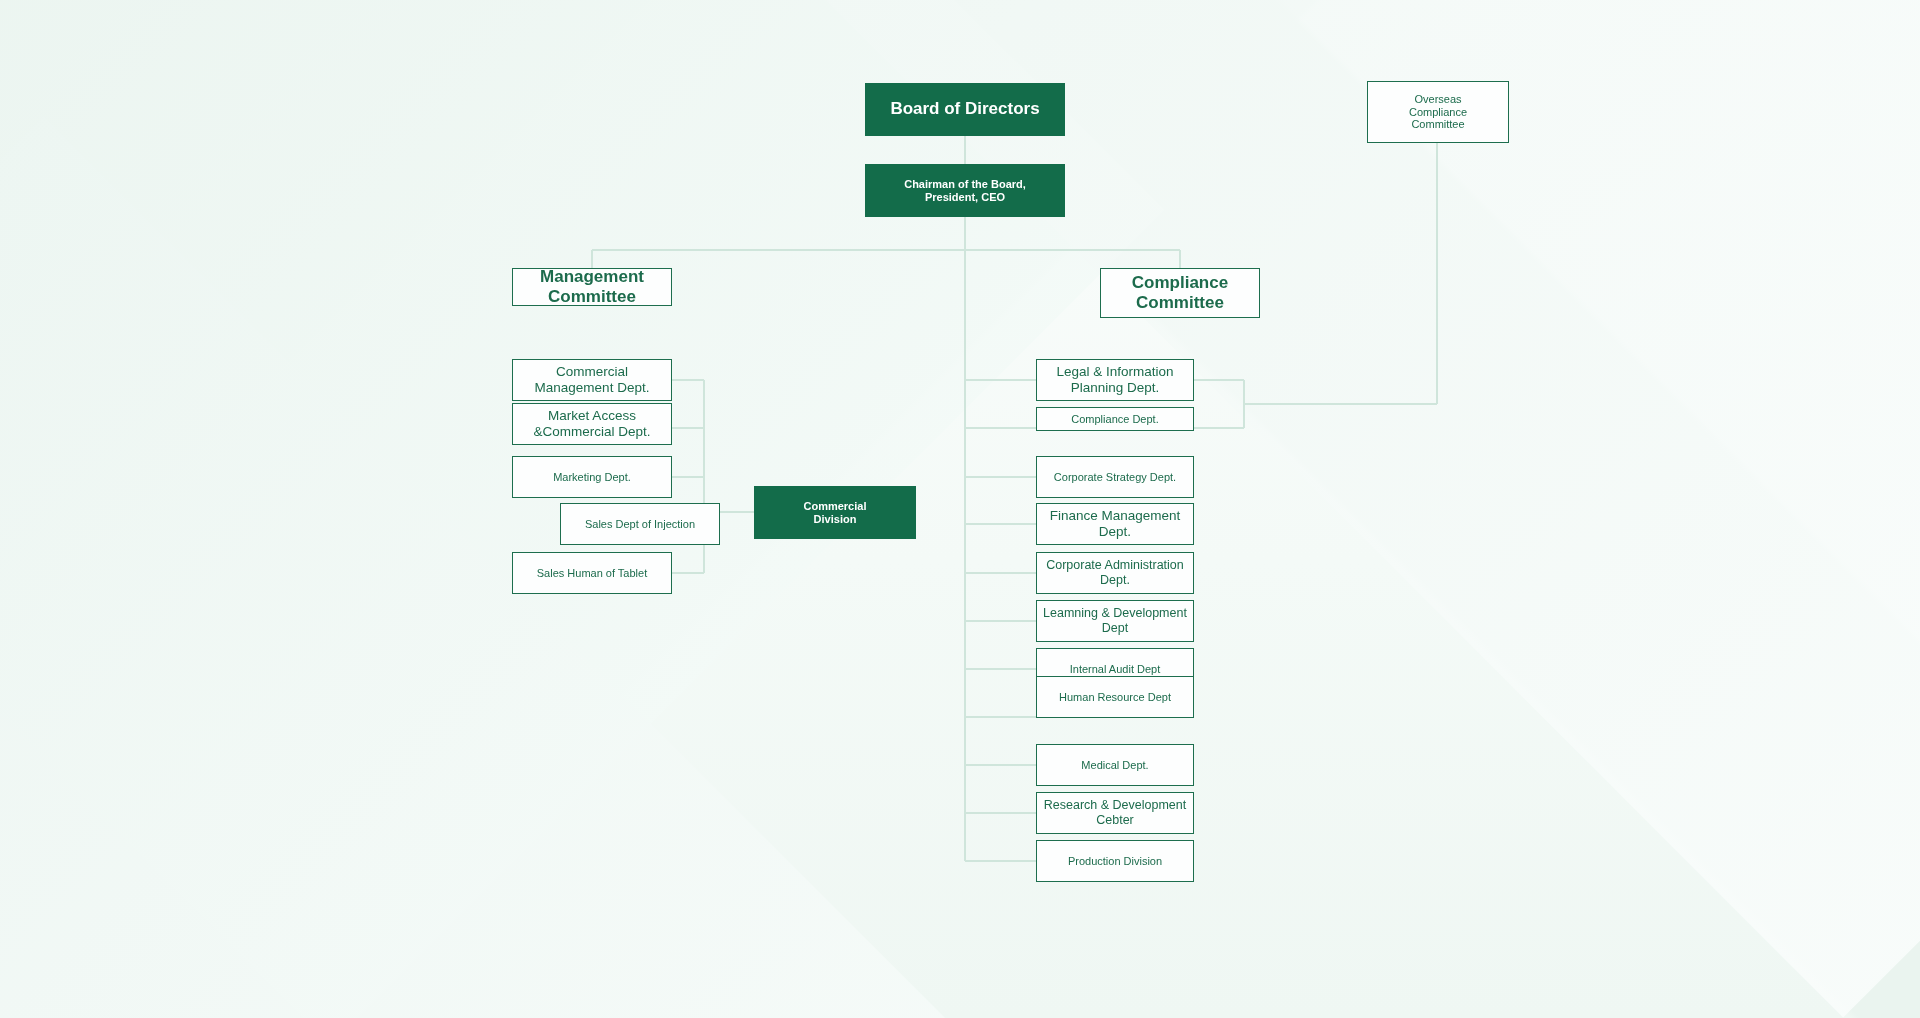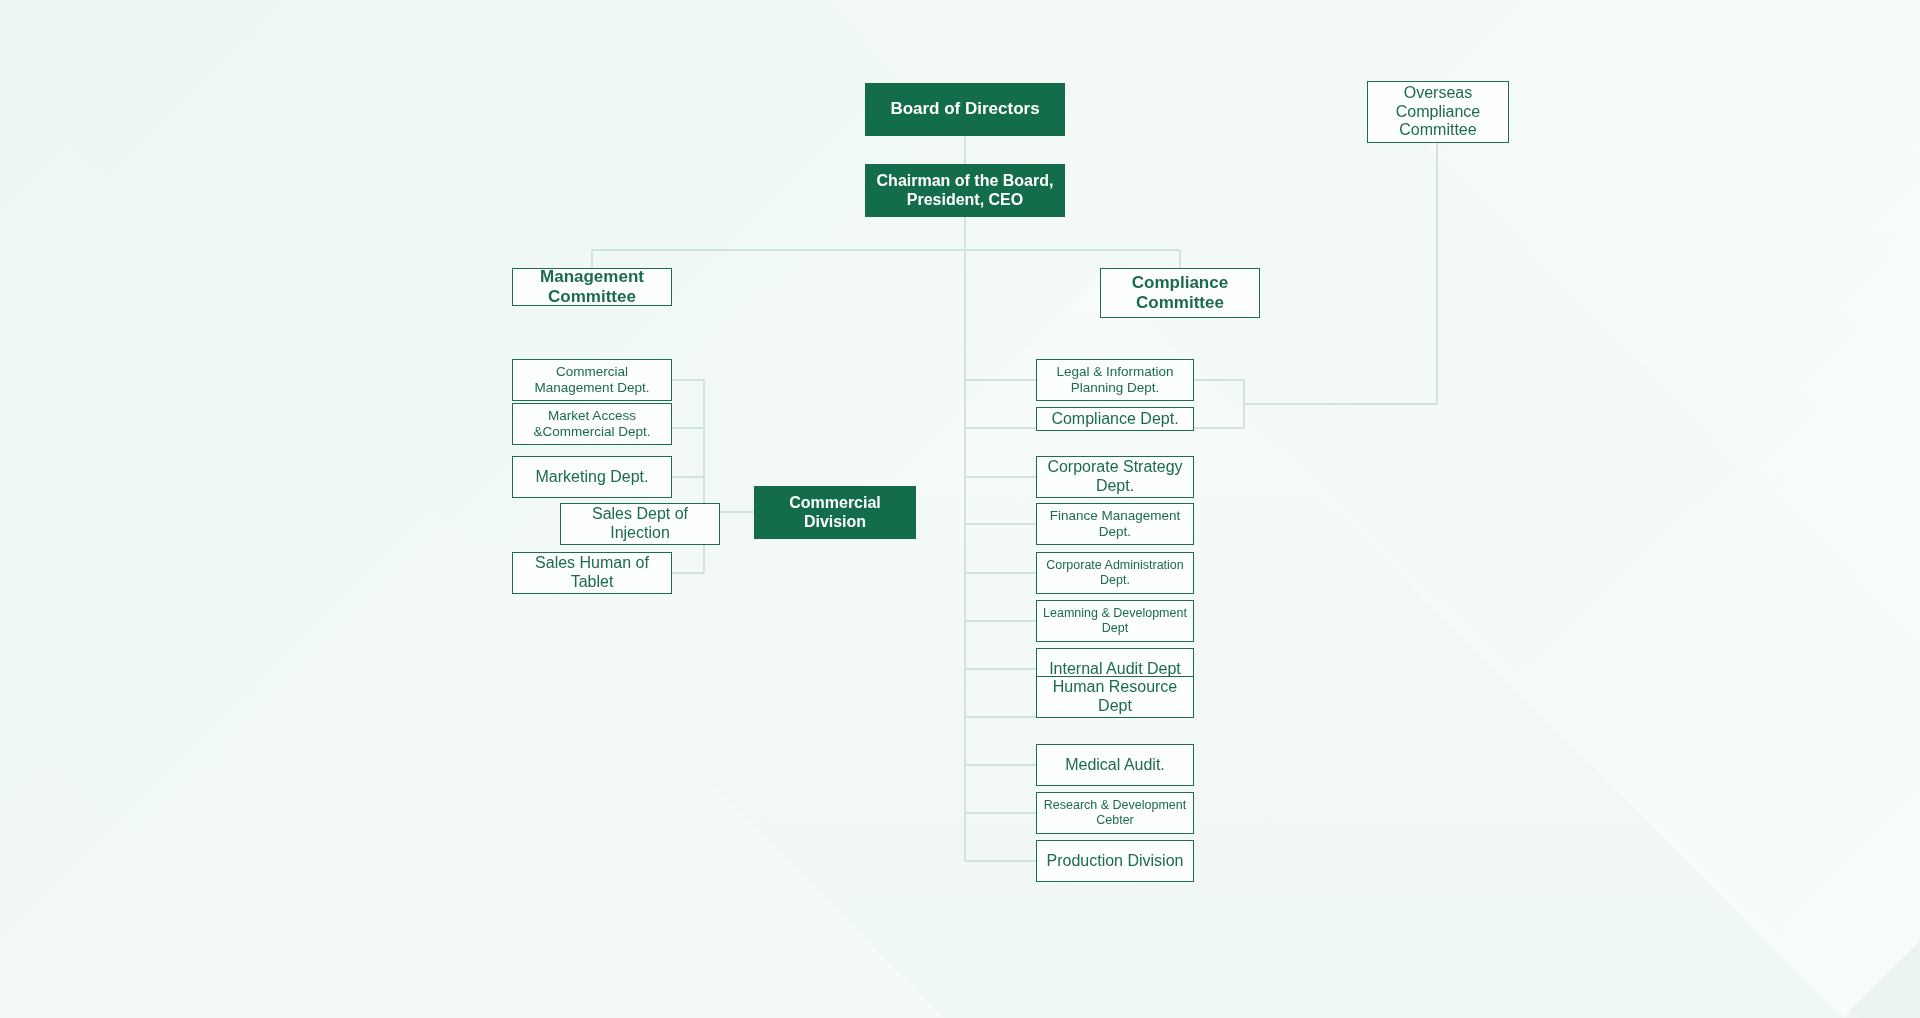--- a/index.html
+++ b/index.html
@@ -87,21 +87,21 @@
     font-weight: bold;
   }
   .node.outline {
     background: #fdfefe;
     border: 1.5px solid #1d6e4e;
     color: #1c6b4c;
   }
   .node.outline.bold { font-weight: bold; }
 
   .sz-lg   { font-size: 17px; }
-  .sz-md   { font-size: 16px; }
+  .sz-md   { font-size: 11px; }
   .sz-sm   { font-size: 13.5px; }
   .sz-xs   { font-size: 12.5px; }
 </style>
 </head>
 <body>
 
 <div id="bg-layer">
   <div class="bg-shape" id="bg-diag-1"></div>
   <div class="bg-shape" id="bg-diag-2"></div>
   <div class="bg-shape" id="bg-diag-3"></div>
@@ -222,21 +222,21 @@
     <span class="node-label">Leamning &amp; Development
 Dept</span>
   </div>
   <div class="node outline sz-md" style="left:1036px; top:648px; width:158px; height:42px;">
     <span class="node-label">Internal Audit Dept</span>
   </div>
   <div class="node outline sz-md" style="left:1036px; top:676px; width:158px; height:42px;">
     <span class="node-label">Human Resource Dept</span>
   </div>
   <div class="node outline sz-md" style="left:1036px; top:744px; width:158px; height:42px;">
-    <span class="node-label">Medical Audit.</span>
+    <span class="node-label">Medical Dept.</span>
   </div>
   <div class="node outline sz-xs" style="left:1036px; top:792px; width:158px; height:42px;">
     <span class="node-label">Research &amp; Development
 Cebter</span>
   </div>
   <div class="node outline sz-md" style="left:1036px; top:840px; width:158px; height:42px;">
     <span class="node-label">Production Division</span>
   </div>
 
 </div>

